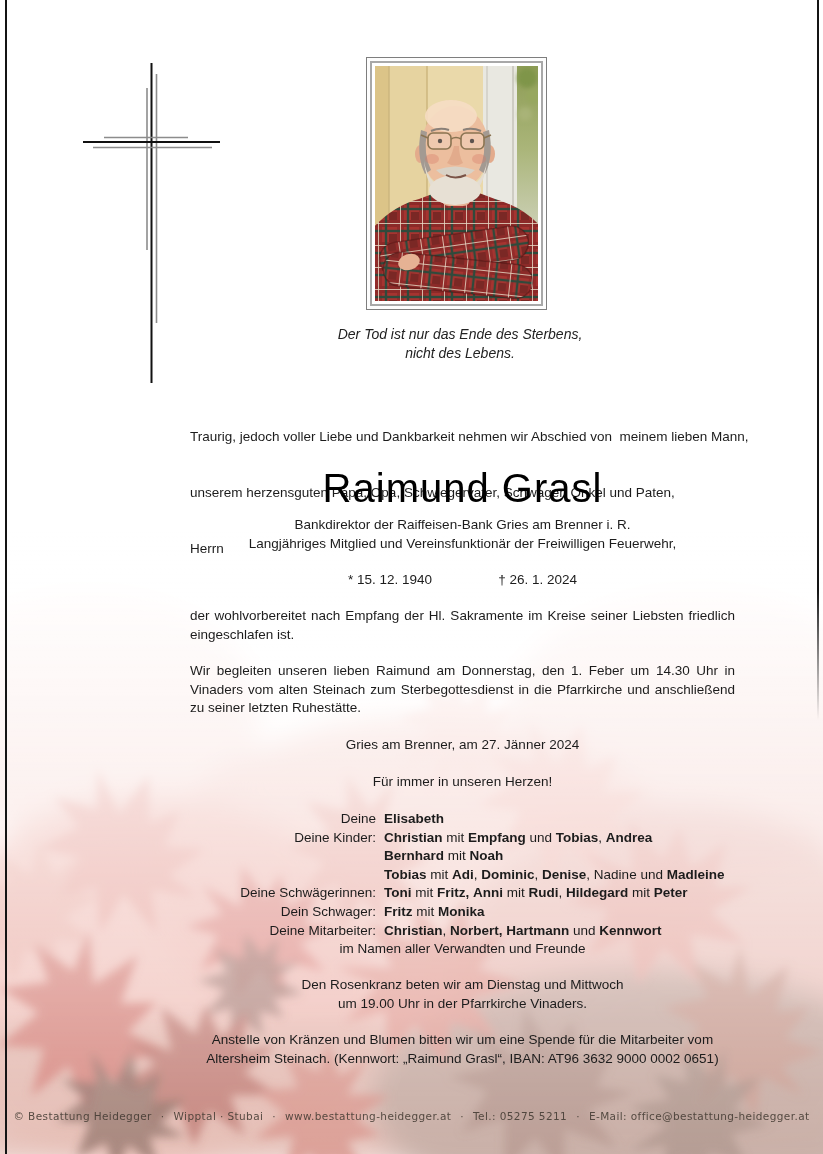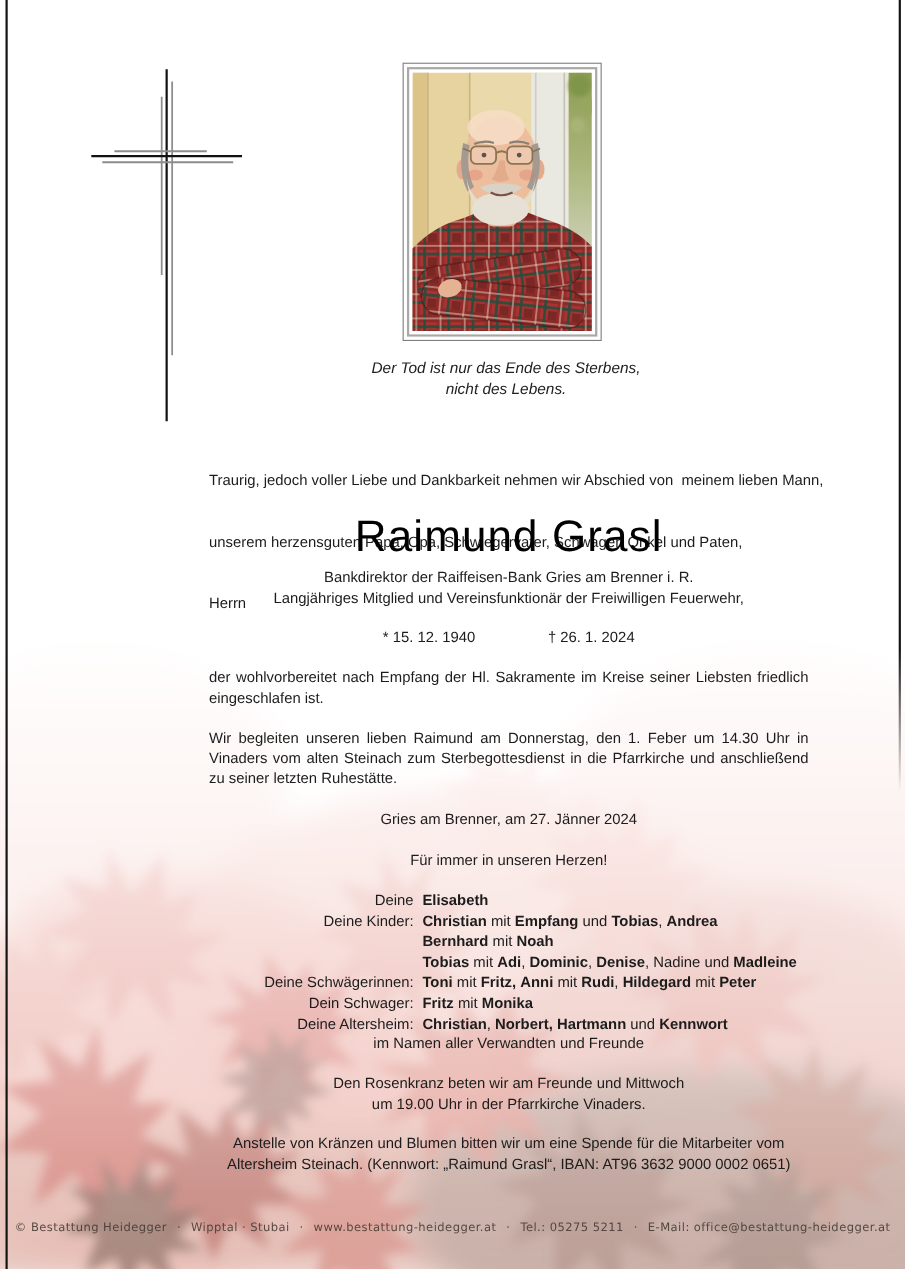--- a/index.html
+++ b/index.html
@@ -267,28 +267,28 @@
       </div>
       <div class="frow">
         <div class="flabel">Deine Schwägerinnen:</div>
         <div class="fval"><span style="font-weight: 700;">Toni</span><span> mit </span><span style="font-weight: 700;">Fritz,</span><span> </span><span style="font-weight: 700;">Anni</span><span> mit </span><span style="font-weight: 700;">Rudi</span><span>, </span><span style="font-weight: 700;">Hildegard</span><span> mit </span><span style="font-weight: 700;">Peter</span></div>
       </div>
       <div class="frow">
         <div class="flabel">Dein Schwager:</div>
         <div class="fval"><span style="font-weight: 700;">Fritz</span><span> mit </span><span style="font-weight: 700;">Monika</span></div>
       </div>
       <div class="frow">
-        <div class="flabel">Deine Altersheim:</div>
+        <div class="flabel">Deine Mitarbeiter:</div>
         <div class="fval"><span style="font-weight: 700;">Christian</span><span>, </span><span style="font-weight: 700;">Norbert, Hartmann</span><span> und </span><span style="font-weight: 700;">Kennwort</span></div>
       </div>
       <div class="fclosing">im Namen aller Verwandten und Freunde</div>
     </div>
 
     <div class="center-block b-rosary">
-      <div>Den Rosenkranz beten wir am Freunde und Mittwoch</div>
+      <div>Den Rosenkranz beten wir am Dienstag und Mittwoch</div>
       <div>um 19.00 Uhr in der Pfarrkirche Vinaders.</div>
     </div>
 
     <div class="center-block b-donation">
       <div>Anstelle von Kränzen und Blumen bitten wir um eine Spende für die Mitarbeiter vom</div>
       <div>Altersheim Steinach. (Kennwort: „Raimund Grasl“, IBAN: AT96 3632 9000 0002 0651)</div>
     </div>
 
     <div class="footer">
       <span>© Bestattung Heidegger</span><span class="sep">·</span><span>Wipptal · Stubai</span><span class="sep">·</span><span>www.bestattung-heidegger.at</span><span class="sep">·</span><span>Tel.: 05275 5211</span><span class="sep">·</span><span>E-Mail: office@bestattung-heidegger.at</span>

